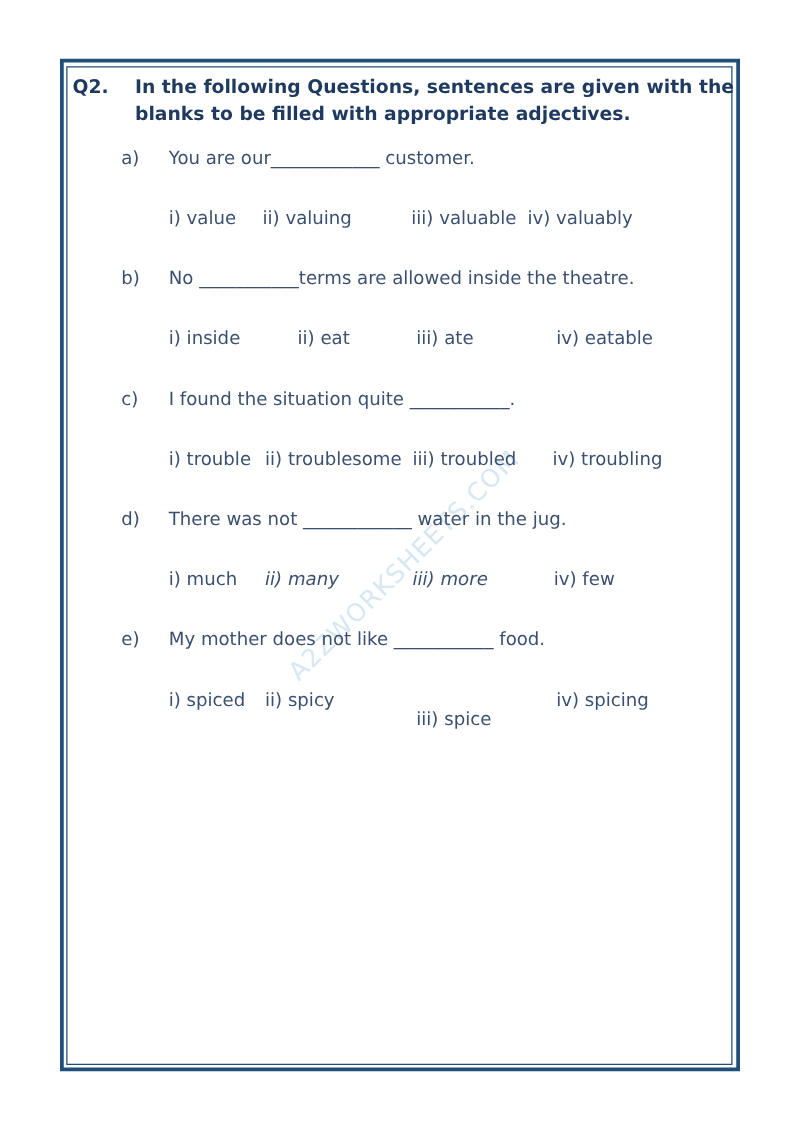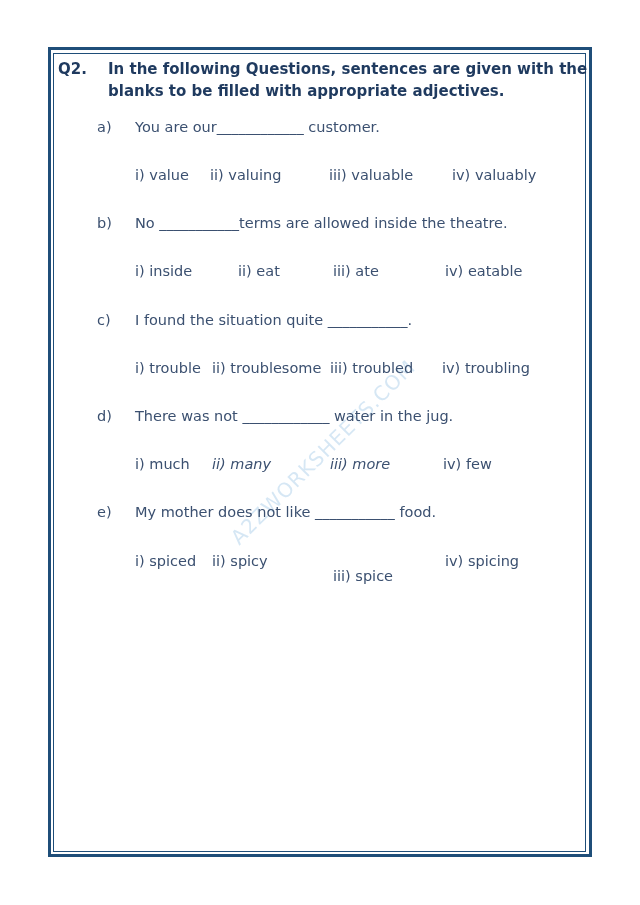--- a/index.html
+++ b/index.html
@@ -45,21 +45,21 @@
 </div>
 
 <div class="item" style="top:119px;">
   <span class="label">a)</span>
   <span class="sentence">You are our____________ customer.</span>
 </div>
 <div class="item" style="top:167px;">
   <span class="opt" style="left:135px;">i) value</span>
   <span class="opt" style="left:210px;">ii) valuing</span>
   <span class="opt" style="left:329px;">iii) valuable</span>
-  <span class="opt" style="left:452px;">iv) valuably</span>
+  <span class="opt" style="left:422px;">iv) valuably</span>
 </div>
 
 <div class="item" style="top:215px;">
   <span class="label">b)</span>
   <span class="sentence">No ___________terms are allowed inside the theatre.</span>
 </div>
 <div class="item" style="top:263px;">
   <span class="opt" style="left:135px;">i) inside</span>
   <span class="opt" style="left:212px;margin-left:26px;">ii) eat</span>
   <span class="opt" style="left:333px;">iii) ate</span>

